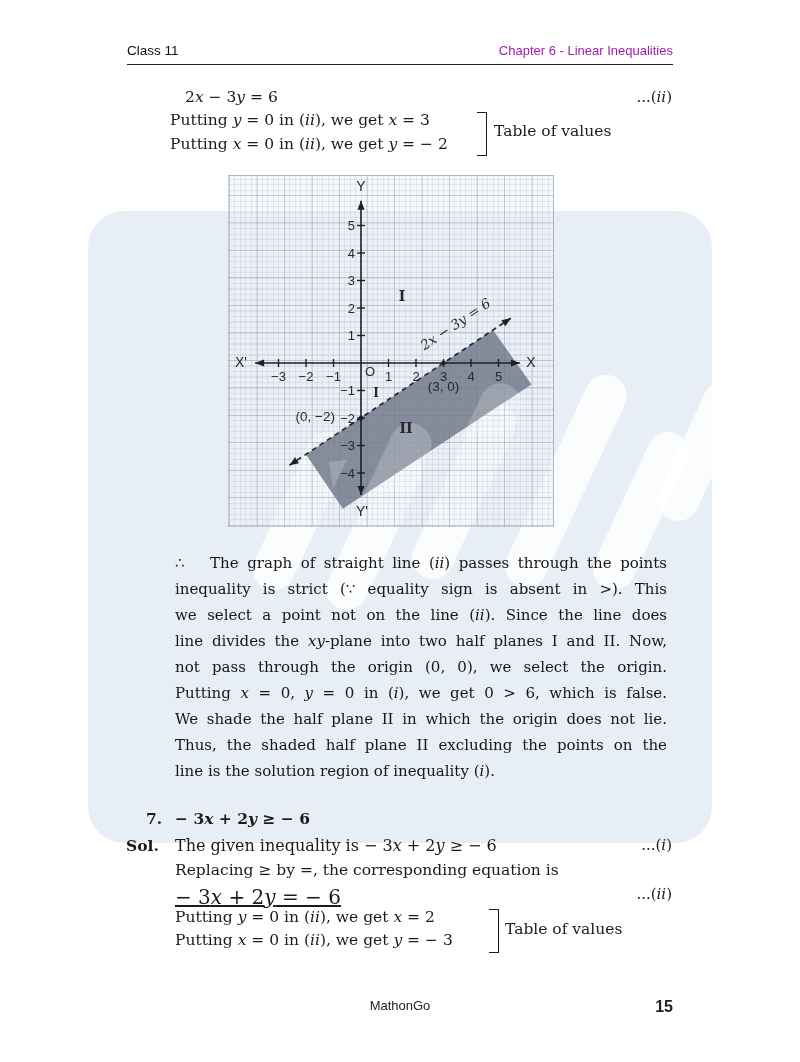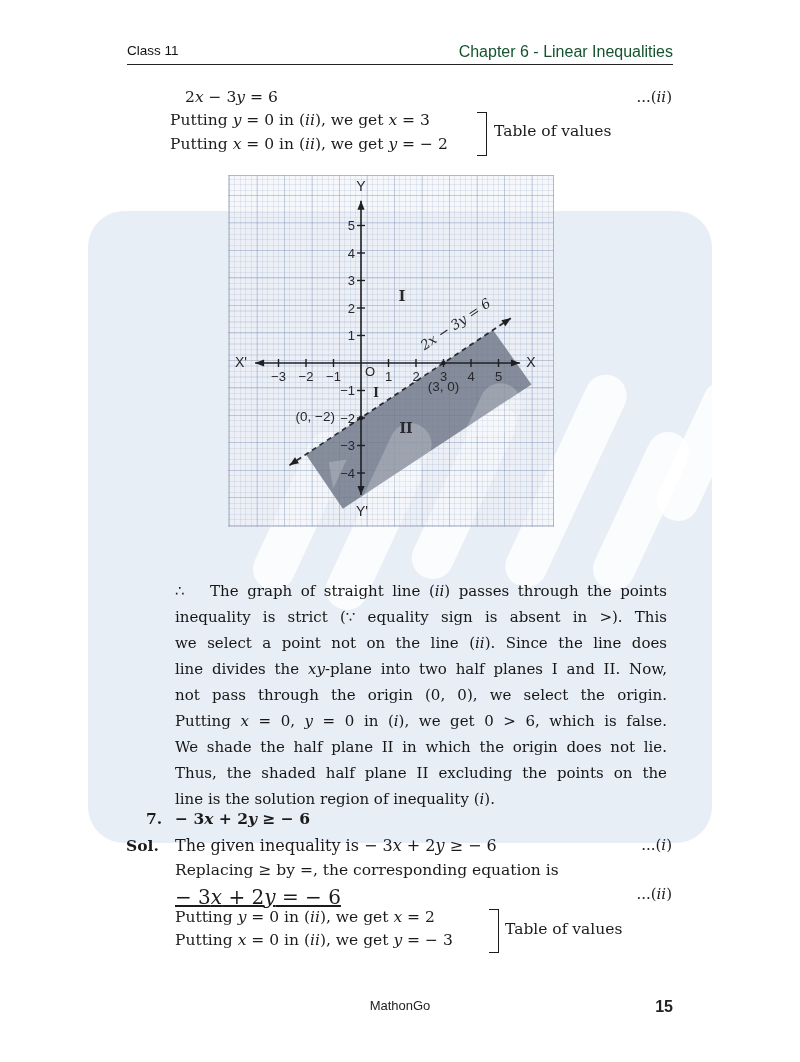--- a/index.html
+++ b/index.html
@@ -2,21 +2,21 @@
 <html><head>
 <meta charset="utf-8">
 <style>
   html,body{margin:0;padding:0;}
   body{width:800px;height:1062px;position:relative;background:#ffffff;overflow:hidden;
        font-family:"DejaVu Serif",serif;color:#1b1b1b;}
   .abs{position:absolute;}
   .sans{font-family:"Liberation Sans",sans-serif;}
   
   .hdr-left{left:127px;top:43px;font-size:13.5px;color:#111;}
-  .hdr-right{right:127px;top:43px;font-size:16px;color:#14532d;}
+  .hdr-right{right:127px;top:43px;font-size:13px;color:#a21caf;}
   .hdr-rule{left:127px;right:127px;top:64px;border-top:1.4px solid #222;height:0;}
   .ftr-brand{left:0;right:0;top:998px;text-align:center;font-size:13px;color:#222;}
   .ftr-page{right:127px;top:998px;font-size:16px;color:#222;font-weight:bold;}
   
   .wm{left:88px;top:211px;width:624px;height:632px;background:#e8eef6;border-radius:36px;overflow:hidden;}
   .bar{position:absolute;width:42px;border-radius:21px;background:rgba(255,255,255,0.82);transform:rotate(25deg);}
   
   .eq1{left:185px;top:88px;font-size:15.5px;}
   .eqref1{right:128px;top:88px;font-size:15px;}
   .put{font-size:15.5px;}
@@ -29,21 +29,21 @@
   .gpaper{left:228px;top:175px;width:324px;height:350px;
     background-color:rgba(238,241,246,0.55);
     background-image:
       repeating-linear-gradient(0deg, rgba(125,150,185,0.16) 0 1px, transparent 1px 5.5px),
       repeating-linear-gradient(90deg, rgba(125,150,185,0.16) 0 1px, transparent 1px 5.5px),
       repeating-linear-gradient(0deg, rgba(108,135,175,0.30) 0 1px, transparent 1px 27.5px),
       repeating-linear-gradient(90deg, rgba(108,135,175,0.30) 0 1px, transparent 1px 27.5px);
     border:1px solid rgba(150,165,190,0.45);}
   .gsvg{left:228px;top:175px;}
   
-  .para{left:175px;top:550px;width:492px;font-size:15px;line-height:26px;color:#161616;margin-top:28px;}
+  .para{left:175px;top:550px;width:492px;font-size:15px;line-height:26px;color:#161616;}
   .jline{text-align:justify;text-align-last:justify;}
   .jline.last{text-align-last:left;}
   
   .q7num{left:146px;top:809px;font-weight:700;font-size:15.5px;}
   .q7st{left:175px;top:809px;font-weight:700;font-size:15.5px;}
   .sol{left:126px;top:836px;font-weight:700;font-size:15.5px;}
   .solline{left:175px;top:836px;font-size:16px;}
   .solref{right:128px;top:836px;font-size:15px;}
   .repl{left:175px;top:861px;font-size:15.5px;}
   .eq2{left:175px;top:885px;font-size:20px;text-decoration:underline;}

